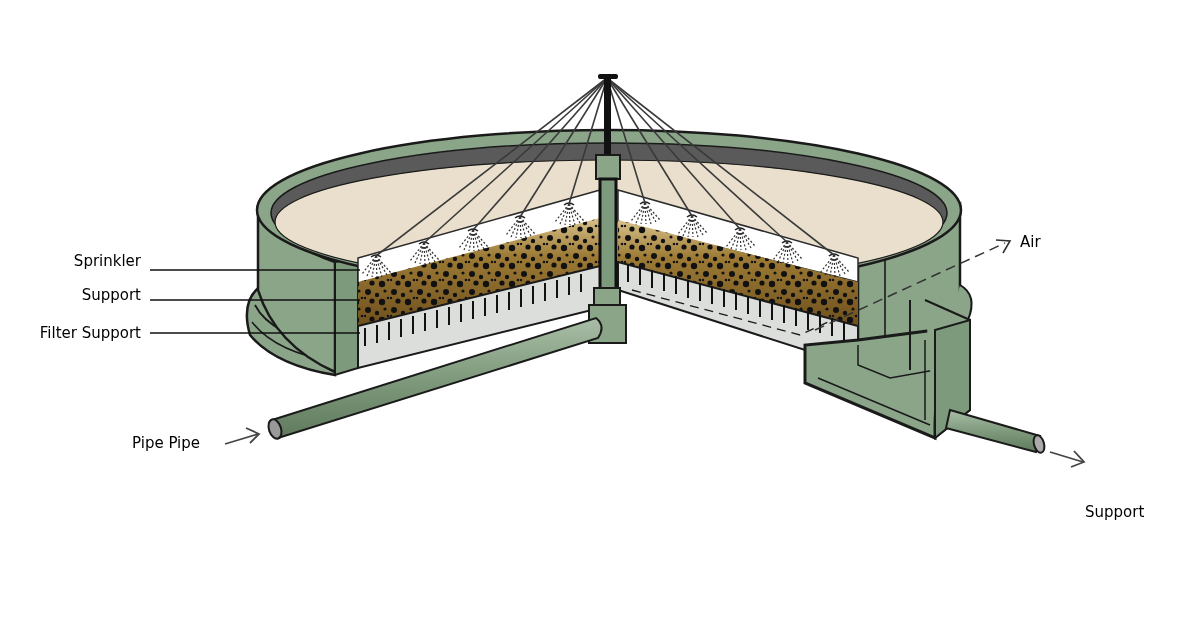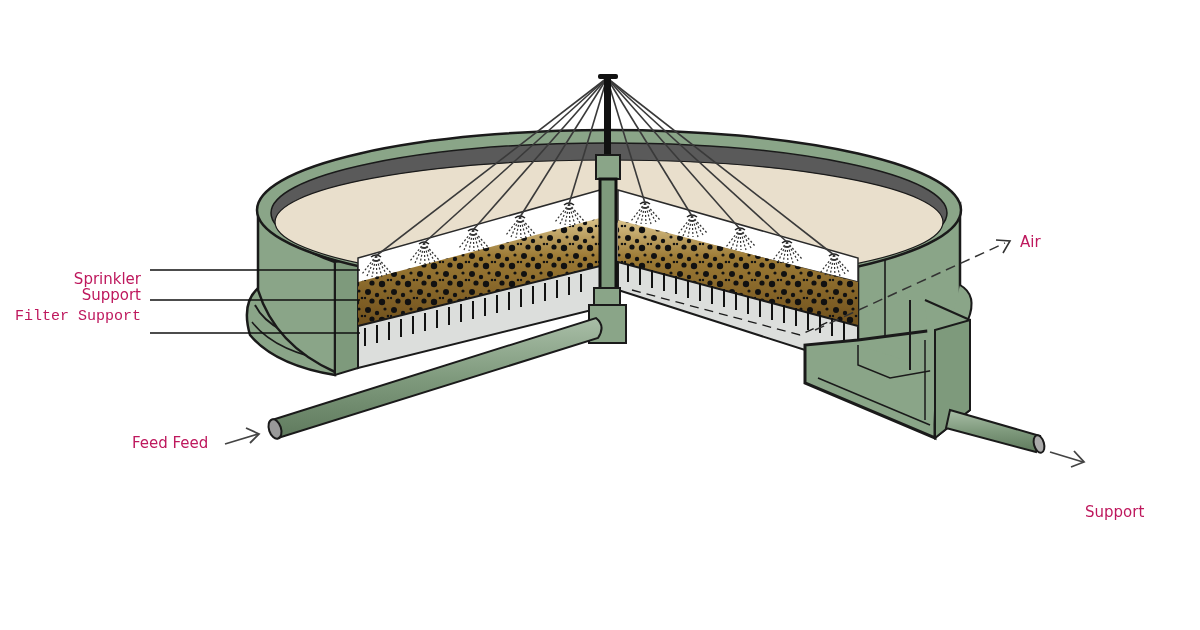--- a/index.html
+++ b/index.html
@@ -1,19 +1,19 @@
 <!DOCTYPE html>
 <html><head>
   <meta charset="utf-8">
   <style>
     html, body { margin: 0; padding: 0; background: #ffffff; }
     body { width: 1200px; height: 630px; position: relative; overflow: hidden;
            font-family: "DejaVu Sans", sans-serif; }
     #diagram { position: absolute; left: 0; top: 0; width: 1200px; height: 630px; }
-    .label { position: absolute; font-size: 15px; color: #be185d; white-space: nowrap; line-height: 18px; }
+    .label { position: absolute; font-size: 15px; color: #000000; white-space: nowrap; line-height: 18px; }
     .label.right { text-align: right; }
   </style>
 </head>
 <body>
 
 <svg id="diagram" viewBox="0 0 1200 630" xmlns="http://www.w3.org/2000/svg">
   <defs>
     <linearGradient id="filterGrad" x1="0" y1="0" x2="0" y2="1">
       <stop offset="0" stop-color="#d9c28a"></stop>
       <stop offset="0.35" stop-color="#9c7a35"></stop>
@@ -185,18 +185,18 @@
   <g stroke="#444" stroke-width="1.8" fill="none">
     <line x1="225" y1="444" x2="258" y2="434"></line>
     <path d="M246 428 L259 434 L250 443"></path>
   </g>
   <g stroke="#444" stroke-width="1.8" fill="none">
     <line x1="1050" y1="452" x2="1083" y2="462"></line>
     <path d="M1074 451 L1084 462 L1071 467"></path>
   </g>
 </svg>
 
-<div class="label right" style="left:40px; top:270px; width:101px;">Sprinkler</div>
+<div class="label right" style="left:40px; top:252px; width:101px;">Sprinkler</div>
 <div class="label right" style="left:40px; top:286px; width:101px;">Support</div>
-<div class="label right" style="left:10px; top:308px; width:131px;font-family:Liberation Mono, monospace;">Filter Support</div>
-<div class="label" style="left:132px; top:434px;">Feed Feed</div>
+<div class="label right" style="left:10px; top:324px; width:131px;">Filter Support</div>
+<div class="label" style="left:132px; top:434px;">Pipe Pipe</div>
 <div class="label" style="left:1020px; top:233px;">Air</div>
 <div class="label" style="left:1085px; top:503px;">Support</div>
 
 </body></html>

